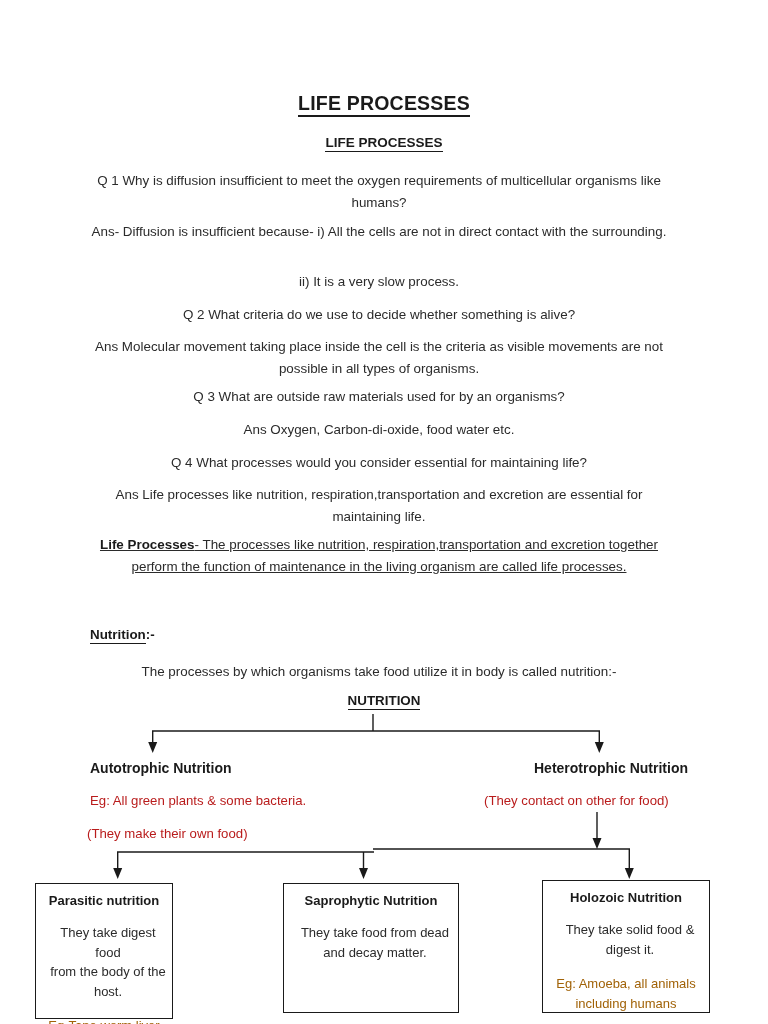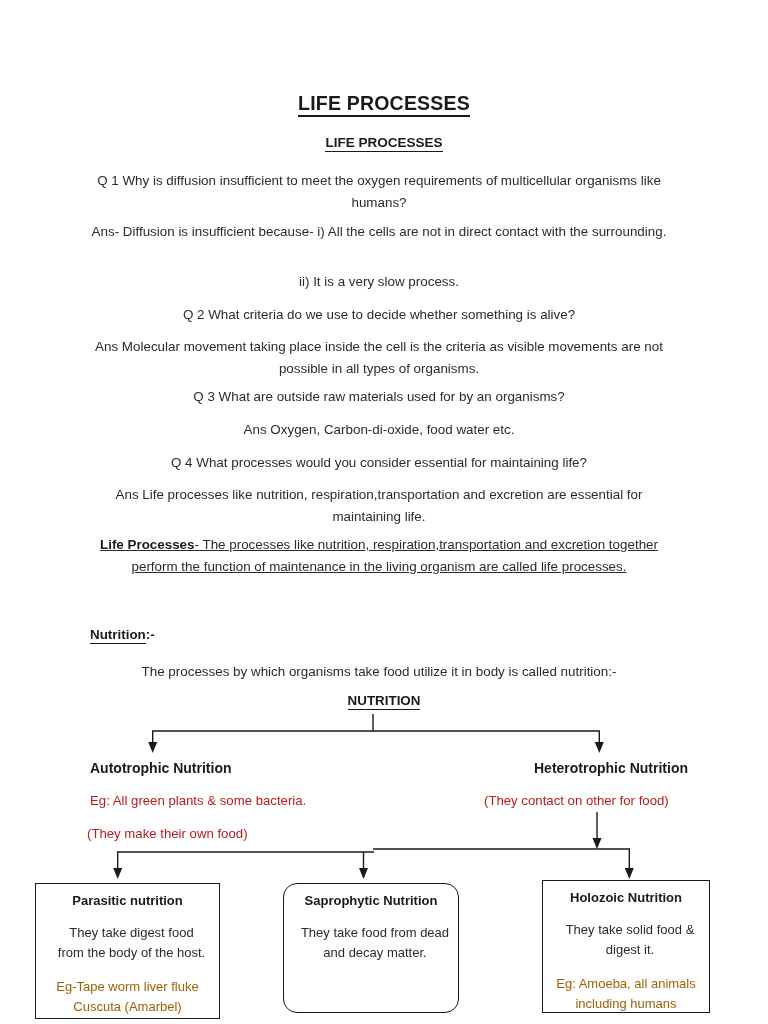--- a/index.html
+++ b/index.html
@@ -210,33 +210,33 @@
   </svg>
 
   <div class="flow-label" style="left:90px; top:760px;">Autotrophic Nutrition</div>
   <div class="flow-label" style="left:534px; top:760px;">Heterotrophic Nutrition</div>
 
   <div class="flow-note" style="left:90px; top:793px;">Eg: All green plants &amp; some bacteria.</div>
   <div class="flow-note" style="left:484px; top:793px;">(They contact on other for food)</div>
 
   <div class="flow-note" style="left:79px; top:826px;margin-left:8px;">(They make their own food)</div>
 
-  <div class="leaf-box" style="left:35px; top:883px; width:185px; height:136px;">
+  <div class="leaf-box" style="left:35px; top:883px; width:138px; height:136px;">
     <div class="leaf-head">Parasitic nutrition</div>
     <div class="leaf-body">
       <div>They take digest food</div>
       <div>from the body of the host.</div>
     </div>
     <div class="leaf-eg">
       <div>Eg-Tape worm liver fluke</div>
       <div>Cuscuta (Amarbel)</div>
     </div>
   </div>
 
-  <div class="leaf-box" style="left:283px; top:883px; width:176px; height:130px;border-radius:14px;">
+  <div class="leaf-box" style="left:283px; top:883px; width:176px; height:130px;">
     <div class="leaf-head">Saprophytic Nutrition</div>
     <div class="leaf-body">
       <div>They take food from dead</div>
       <div>and decay matter.</div>
     </div>
   </div>
 
   <div class="leaf-box" style="left:542px; top:880px; width:168px; height:133px;">
     <div class="leaf-head">Holozoic Nutrition</div>
     <div class="leaf-body">

